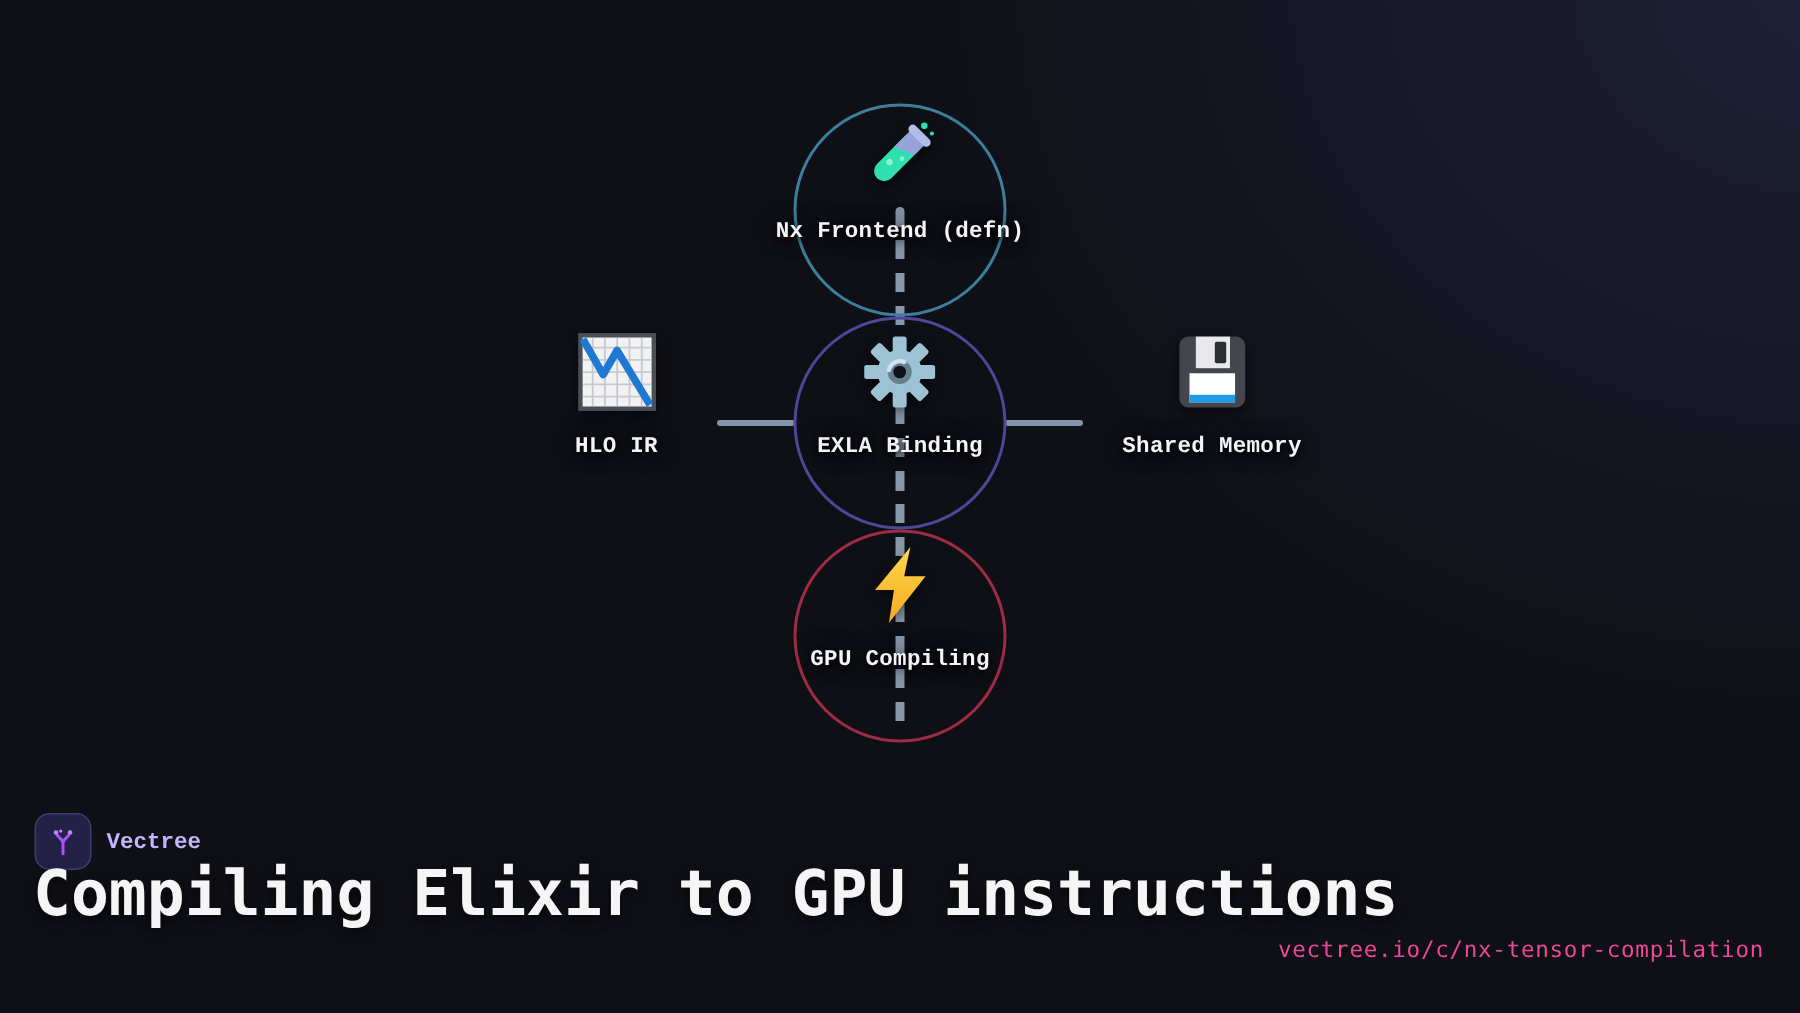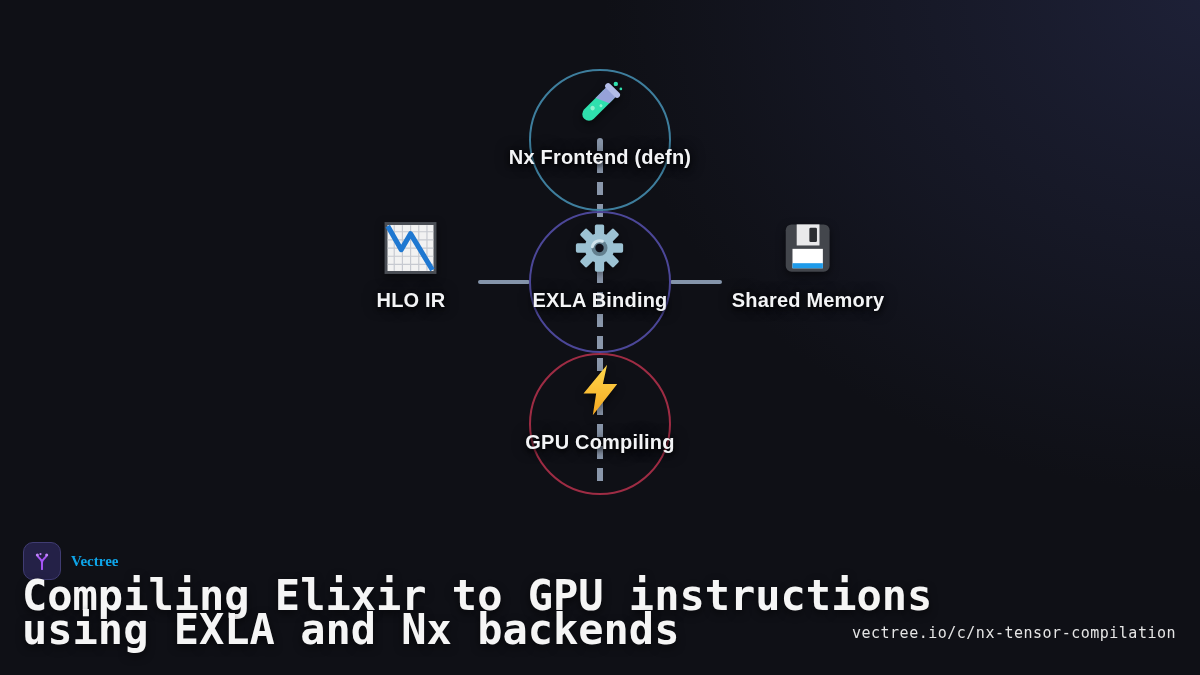--- a/index.html
+++ b/index.html
@@ -24,38 +24,39 @@
   
   .node{position:absolute;transform:translateX(-50%);display:flex;flex-direction:column;align-items:center;gap:14px;}
   .node-top{left:600px;top:78px;}
   .node-mid{left:600px;top:221px;}
   .node-bot{left:600px;top:363px;}
   .node-left{left:411px;top:221px;text-align:right;}
   .node-right{left:808px;top:221px;}
   .icon{width:54px;height:54px;filter:drop-shadow(0 3px 4px rgba(0,0,0,.55));}
   .icon svg{width:54px;height:54px;display:block;}
   .node-label{
-    font-size:20px;font-weight:bold;color:#f3f4f6;white-space:nowrap;letter-spacing:.2px;
+    font-size:15px;font-weight:bold;color:#f3f4f6;white-space:nowrap;letter-spacing:.2px;
     text-shadow:0 2px 5px rgba(0,0,0,.9), 0 0 14px rgba(0,0,0,.75);
+    font-family:Liberation Mono, monospace;
   }
   
   .brand-row{position:absolute;left:23px;top:542px;display:flex;align-items:center;gap:10px;}
   .logo{width:38px;height:38px;border-radius:10px;background:#242147;border:1px solid #403c72;
     box-sizing:border-box;display:flex;align-items:center;justify-content:center;}
   .logo svg{width:26px;height:26px;display:block;}
-  .brand-name{font-family:Liberation Serif, serif;font-weight:bold;font-size:15px;color:#0ea5e9;}
+  .brand-name{font-family:Liberation Mono, monospace;font-weight:bold;font-size:15px;color:#c4b5fd;}
   .title{
     position:absolute;left:22px;top:579px;margin:0;
     font-family:"DejaVu Sans Mono",monospace;font-weight:bold;
     font-size:42px;line-height:34px;color:#f5f5f5;letter-spacing:0;
     text-shadow:0 3px 8px rgba(0,0,0,.6);
   }
   .url{
     position:absolute;right:24px;top:624px;
-    font-family:"DejaVu Sans Mono",monospace;font-size:15px;color:#e5e5e5;letter-spacing:.5px;
+    font-family:"DejaVu Sans Mono",monospace;font-size:15px;color:#ec4899;letter-spacing:.5px;
   }
 </style>
 </head>
 <body>
 
 <div>
 
   <div class="vline"></div>
   <div class="hline hline-left" style="background: rgb(132, 148, 170);"></div>
   <div class="hline hline-right" style="background: rgb(132, 148, 170);"></div>
@@ -152,16 +153,15 @@
       <circle cx="7.7" cy="6.4" r="1.4" fill="#c084fc"></circle>
       <circle cx="10.6" cy="5.6" r="1.0" fill="#c084fc"></circle>
       <circle cx="16.3" cy="6.4" r="1.4" fill="#c084fc"></circle>
     </svg>
   </div>
   <span class="brand-name">Vectree</span>
 </div>
 
 <h1 class="title">
   <span>Compiling Elixir to GPU instructions</span><br>
-  <span>using EXLA and Nx backends</span>
 </h1>
 
 <div class="url">vectree.io/c/nx-tensor-compilation</div>
 
 </body></html>

